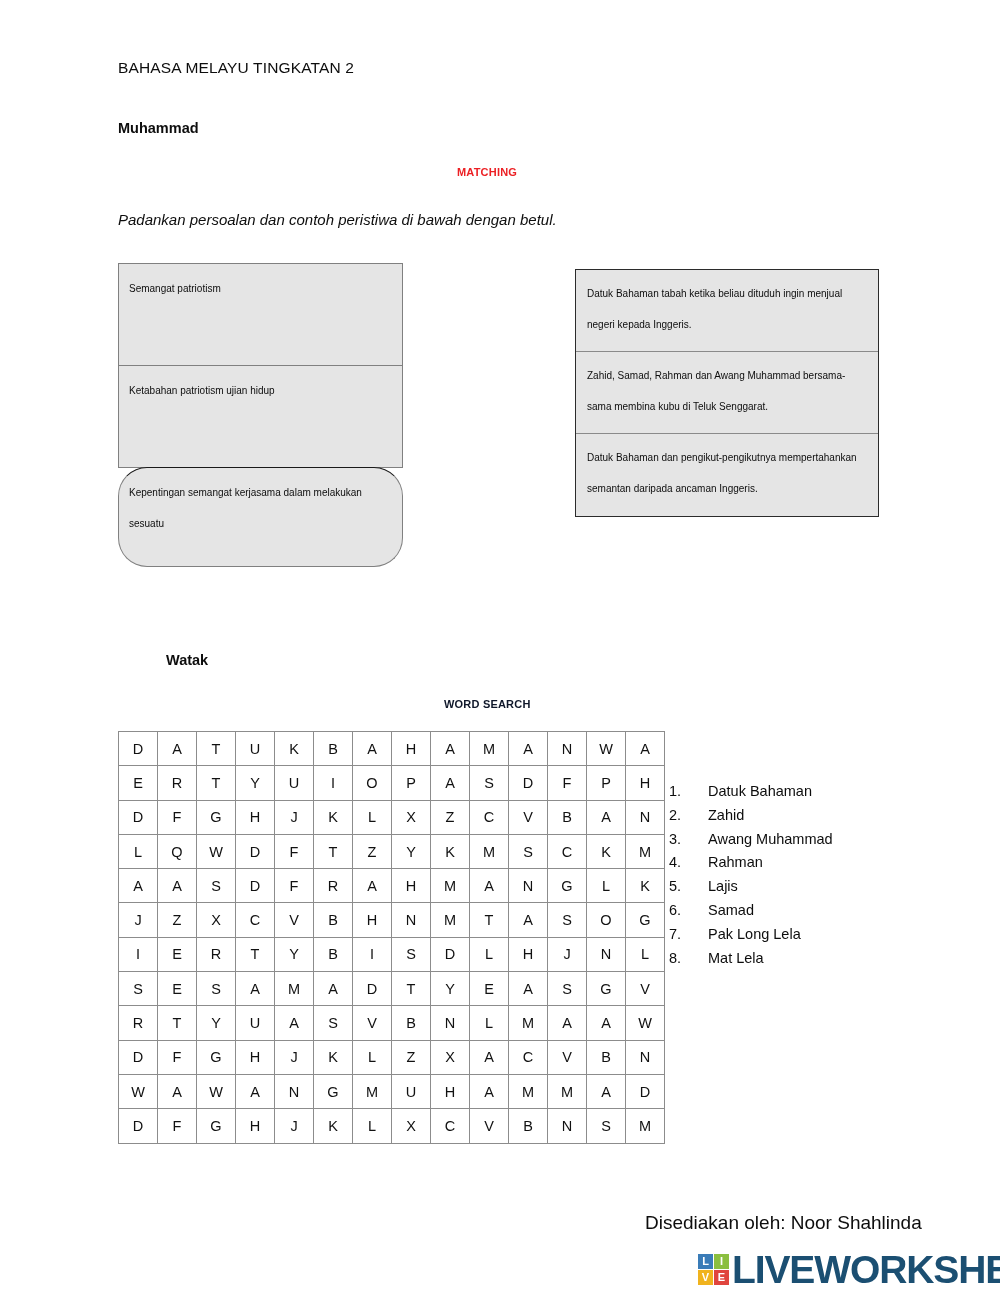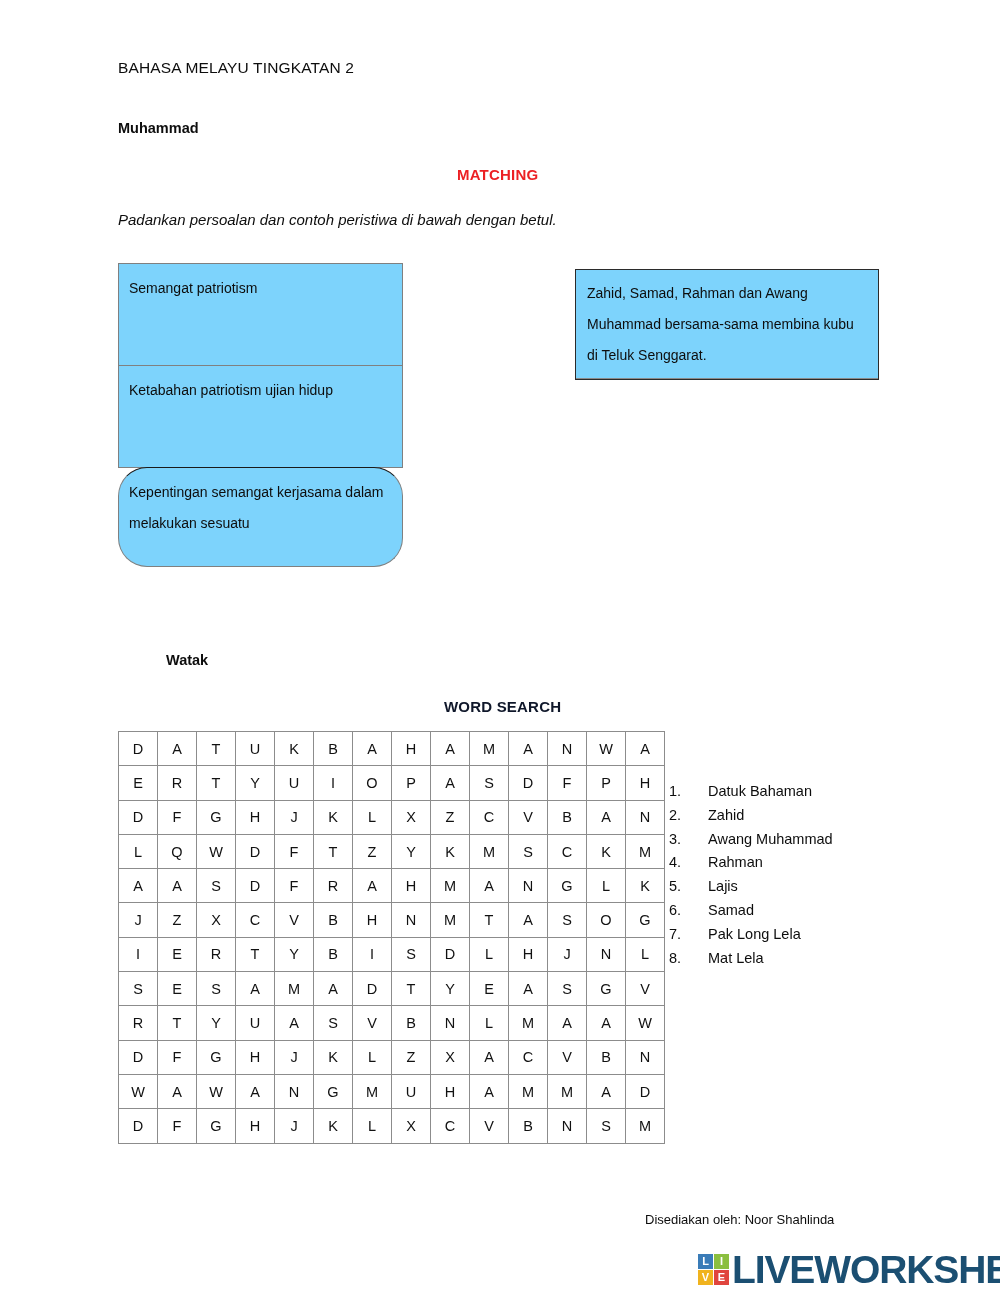--- a/index.html
+++ b/index.html
@@ -38,21 +38,21 @@
     position: absolute;
     font-size: 14.5px;
     font-weight: bold;
     white-space: nowrap;
   }
   .section-label.persoalan { left: 118px; top: 120px; }
   .section-label.watak     { left: 118px; top: 652px; margin-left: 48px; }
 
   .red-heading {
     position: absolute;
-    font-size: 15px;
+    font-size: 11px;
     font-weight: bold;
     color: #ec2024;
     white-space: nowrap;
     letter-spacing: 0.2px;
   }
   .red-heading.matching    { left: 457px; top: 166px; }
   .red-heading.wordsearch  { left: 444px; top: 698px; }
 
   .instruction {
     position: absolute;
@@ -77,23 +77,23 @@
     left: 575px;
     top: 269px;
     width: 304px;
     border: 1px solid #2b2b2b;
   }
 
   .match-box {
     box-sizing: border-box;
     border: 1px solid #808080;
     padding: 9px 10px 8px 10px;
-    font-size: 14px;
+    font-size: 10px;
     line-height: 31px;
-    background: #7dd3fc;
+    background: #e5e5e5;
   }
   .match-col.left .match-box {
     height: 103px;
   }
   .match-col.left .match-box + .match-box {
     border-top: 1px solid #808080;
     margin-top: -1px;
   }
   .match-col.left .match-box.third {
     border-top: 1px solid #1a1a1a;
@@ -148,21 +148,21 @@
     width: 39px;
     flex: none;
   }
   .word-text { flex: none; }
 
   
   .credit {
     position: absolute;
     left: 645px;
     top: 1212px;
-    font-size: 13px;
+    font-size: 19px;
     white-space: nowrap;
   }
 
   .lw-logo {
     position: absolute;
     left: 698px;
     top: 1250px;
     display: flex;
     align-items: center;
   }
@@ -201,21 +201,23 @@
   <div class="red-heading matching" style="color: rgb(236, 32, 36);">MATCHING</div>
   <div class="instruction">Padankan persoalan dan contoh peristiwa di bawah dengan betul.</div>
 
   <div class="match-col left">
     <div class="match-box">Semangat patriotism</div>
     <div class="match-box">Ketabahan patriotism ujian hidup</div>
     <div class="match-box third">Kepentingan semangat kerjasama dalam melakukan sesuatu</div>
   </div>
 
   <div class="match-col right">
+    <div class="match-box">Datuk Bahaman tabah ketika beliau dituduh ingin menjual negeri kepada Inggeris.</div>
     <div class="match-box">Zahid, Samad, Rahman dan Awang Muhammad bersama-sama membina kubu di Teluk Senggarat.</div>
+    <div class="match-box last">Datuk Bahaman dan pengikut-pengikutnya mempertahankan semantan daripada ancaman Inggeris.</div>
   </div>
 
   <div class="section-label watak">Watak</div>
   <div class="red-heading wordsearch" style="color: #0f172a;">WORD SEARCH</div>
 
   <div class="ws-wrap">
     <table class="ws-grid">
       <tbody>
           <tr>
             <td>D</td>

